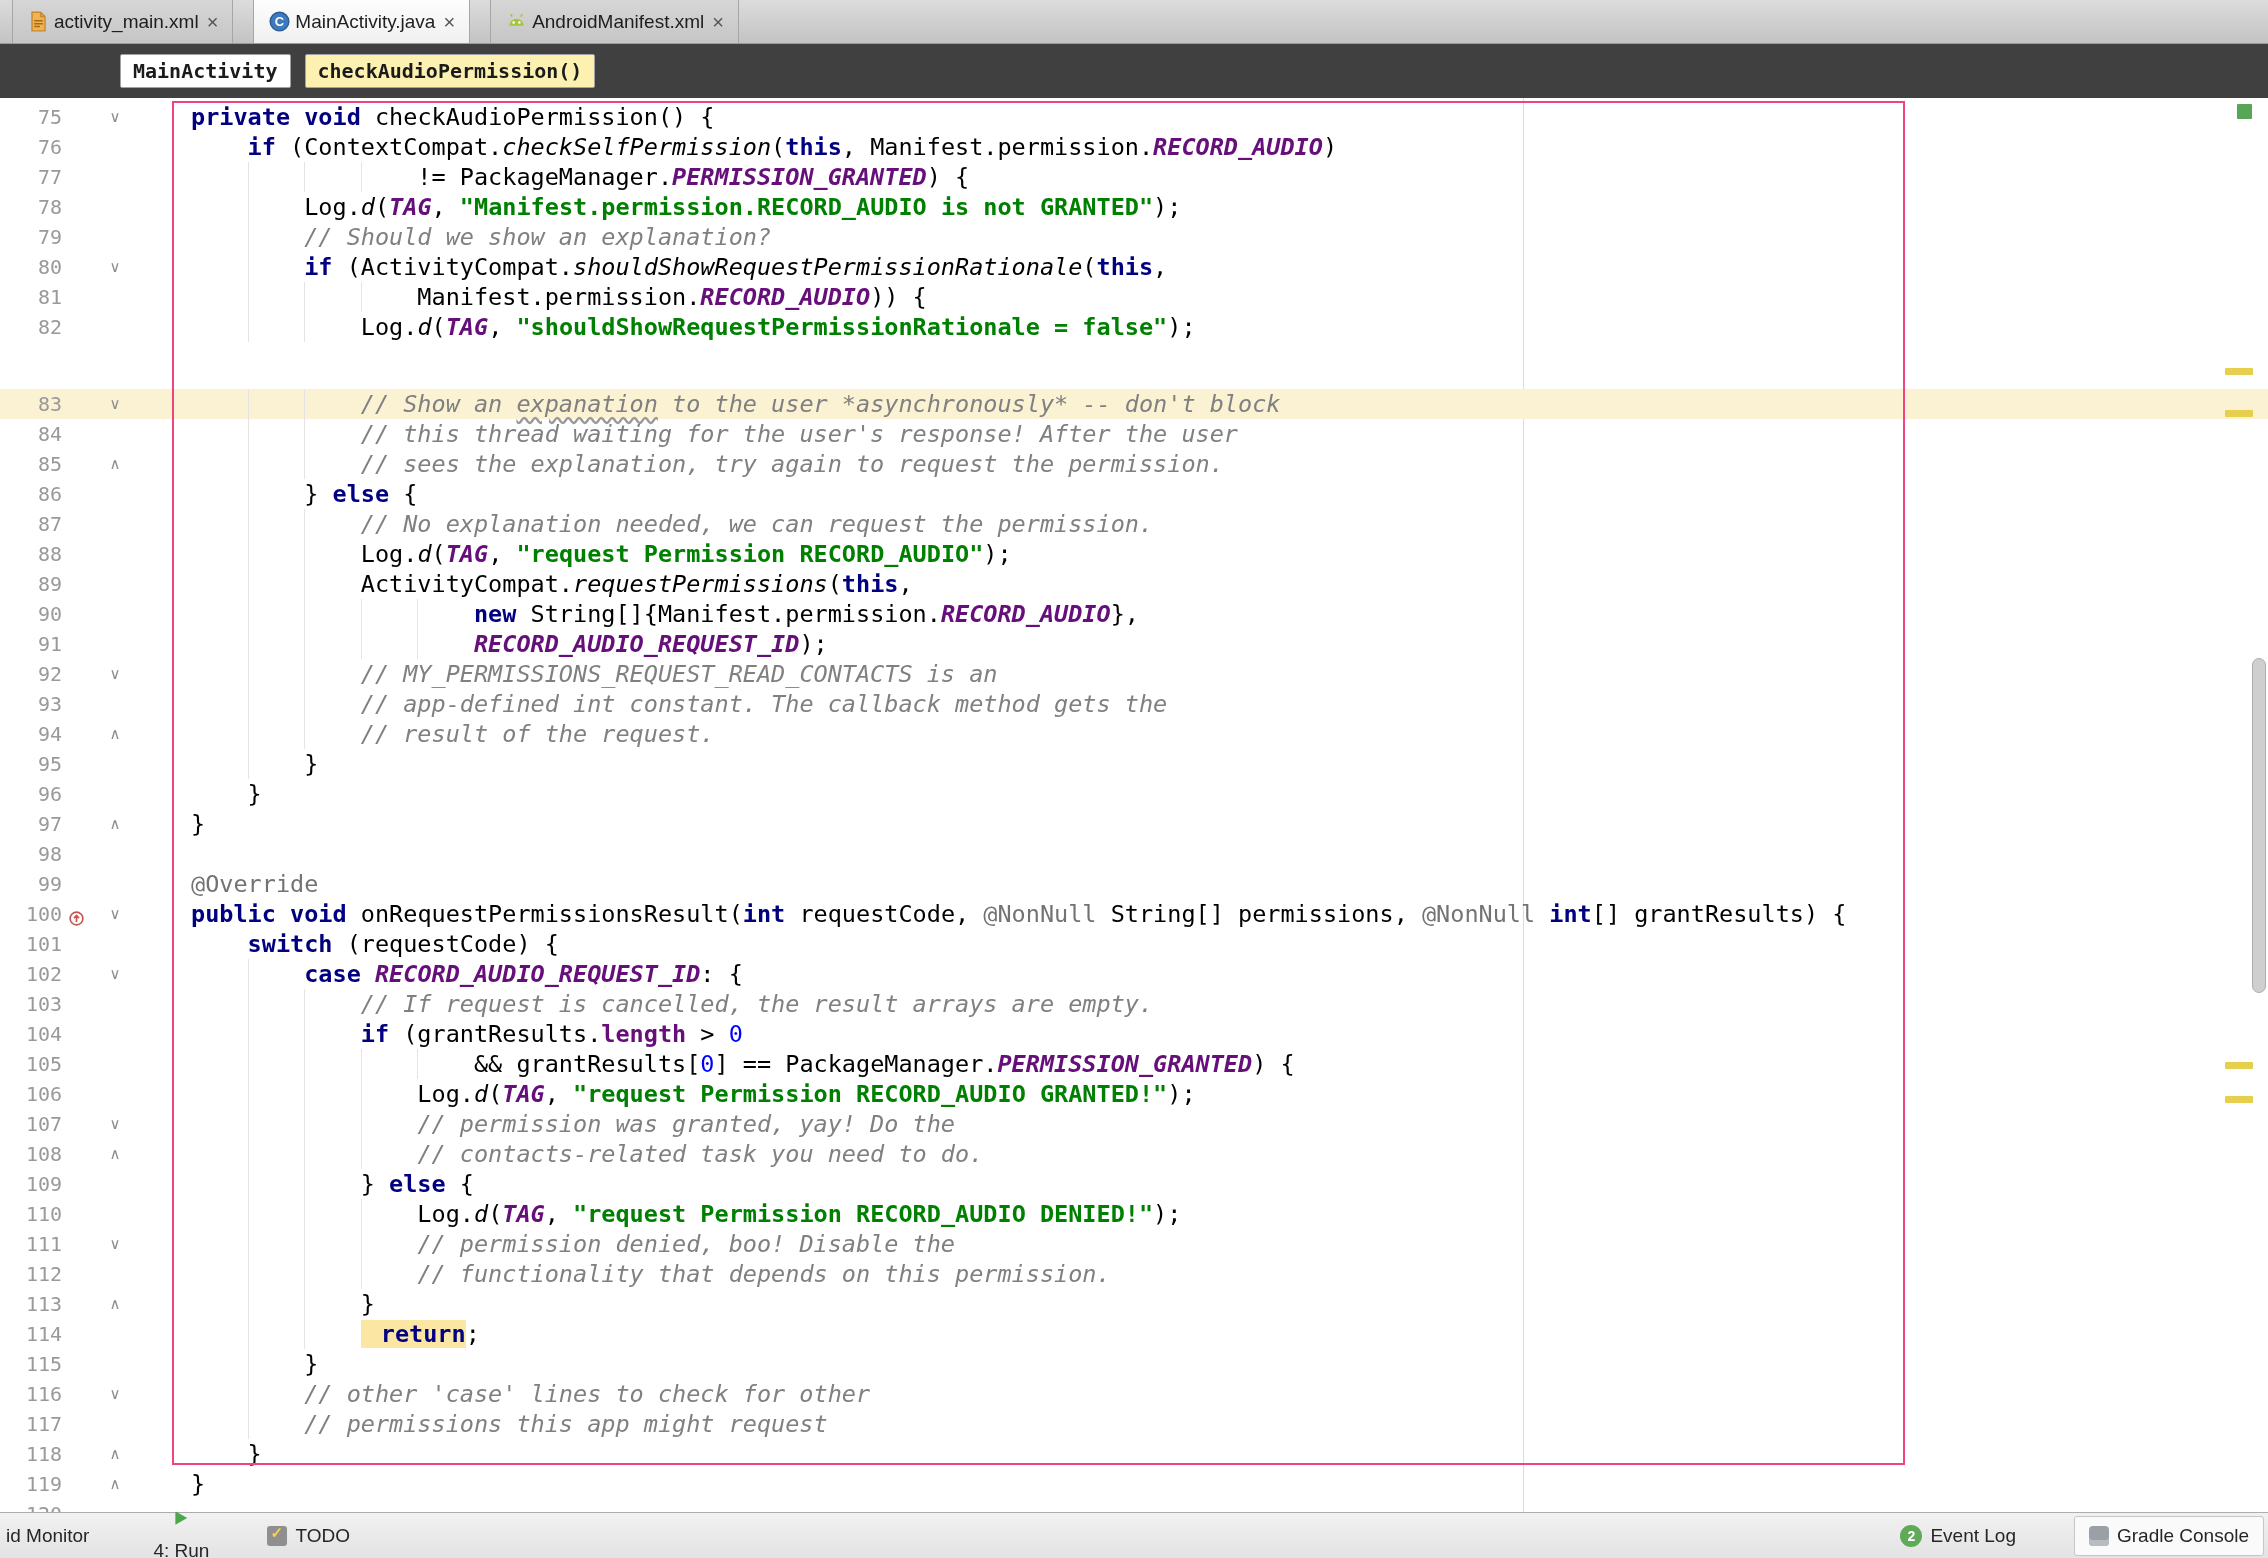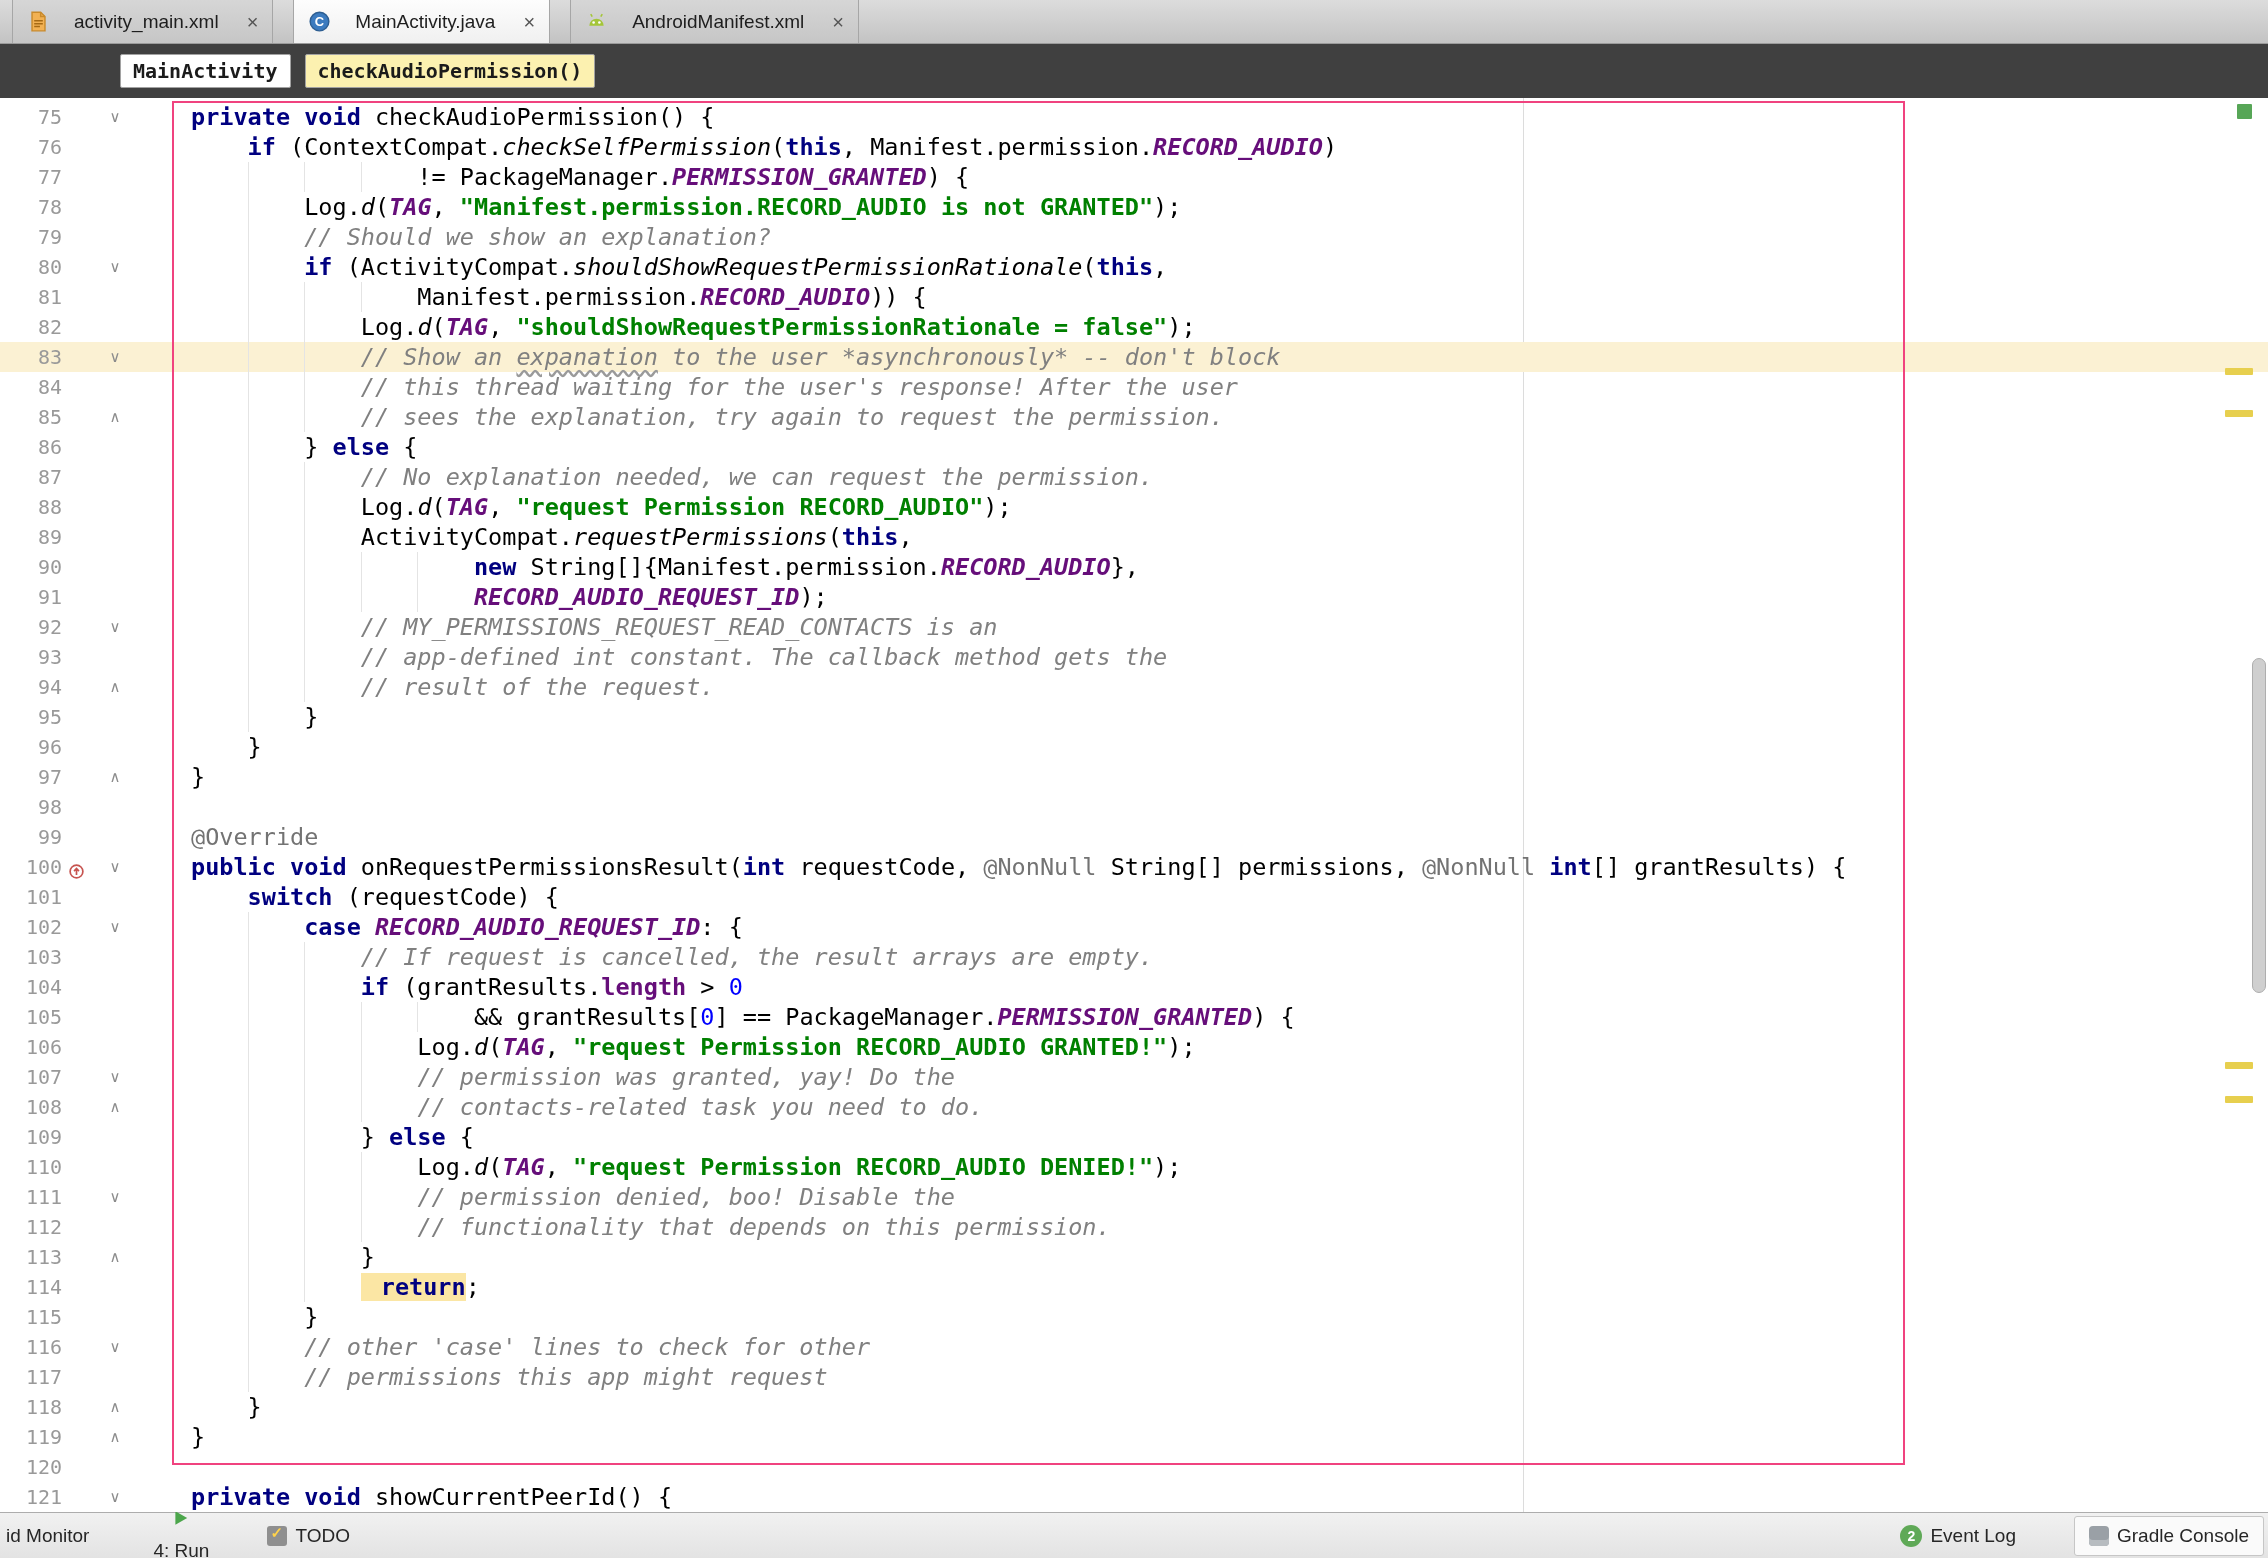--- a/index.html
+++ b/index.html
@@ -8,21 +8,21 @@
     background:#ffffff;font-family:"Liberation Sans",sans-serif;
     -webkit-font-smoothing:antialiased;
   }
   
   .tabbar{
     height:44px;background:linear-gradient(#dcdcdc,#c3c3c3);
     border-bottom:1px solid #9b9b9b;display:flex;align-items:stretch;
     padding-left:12px;box-sizing:border-box;
   }
   .tab{
-    display:flex;align-items:center;gap:24px;padding:0 14px;margin-right:20px;
+    display:flex;align-items:center;gap:4px;padding:0 14px;margin-right:20px;
     background:linear-gradient(#d6d6d6,#c6c6c6);
     border-left:1px solid #a6a6a6;border-right:1px solid #a6a6a6;
     font-size:19px;color:#1e1e1e;cursor:default;white-space:nowrap;
   }
   .tab.active{background:linear-gradient(#fdfdfd,#f0f0f0);}
   .tab .close{color:#555;font-size:20px;margin-left:4px;line-height:1;}
   .tab .ticon{display:inline-flex;width:23px;height:23px;}
   
   .crumbbar{
     height:54px;background:#404040;display:flex;align-items:center;
@@ -32,21 +32,21 @@
     border:1px solid #a2a2a2;background:#ffffff;border-radius:2px;
     font-family:"DejaVu Sans Mono",monospace;font-weight:bold;font-size:20px;
     color:#1b1b1b;padding:4px 12px;line-height:1.2;
   }
   .crumb.hl{background:#fcf1b0;}
   
   .editor{position:relative;height:1414px;background:#ffffff;overflow:hidden;}
   .margin-guide{position:absolute;top:0;bottom:0;width:1px;background:#dcdcdc;z-index:0;}
   .rows{position:relative;z-index:1;padding-top:4px;}
   .row{display:flex;height:30px;line-height:30px;gap:12px;}
-  .row.caret{background:#fbf1d3;}
+  .row.caret{background:#fbf1d3;margin-top:47px;}
   .gutter{
     width:166px;flex:0 0 166px;position:relative;
     font-family:"DejaVu Sans Mono",monospace;font-size:20px;color:#999999;
   }
   .gutter .ln{display:inline-block;width:62px;text-align:right;}
   .gutter .fold{
     position:absolute;left:102px;top:0;width:26px;text-align:center;
     font-family:"DejaVu Sans",sans-serif;font-size:15px;color:#8c8c8c;
   }
   .gutter .ovr{position:absolute;left:68px;top:6px;width:17px;height:17px;}

